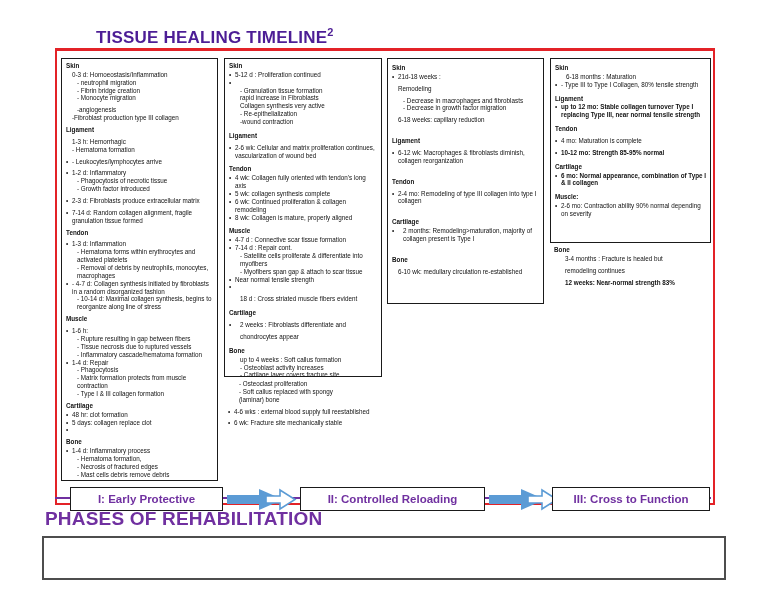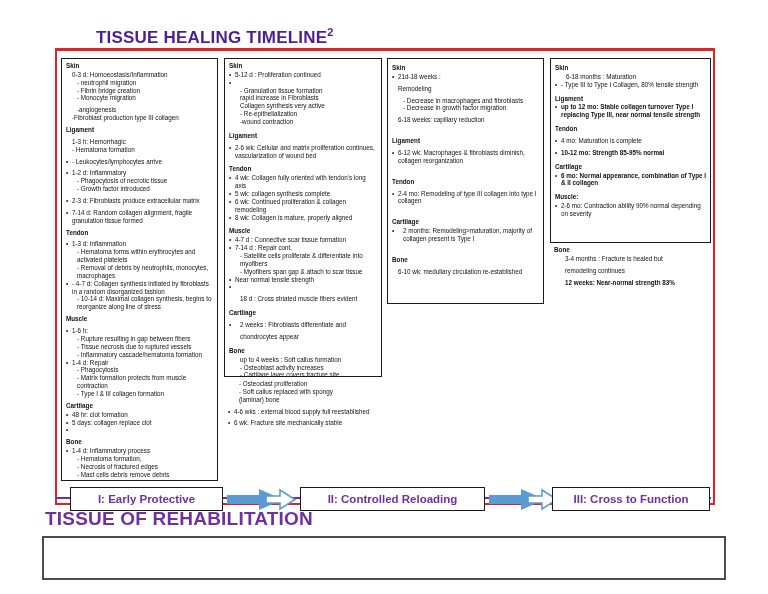--- a/index.html
+++ b/index.html
@@ -516,14 +516,14 @@
 <svg class="phase-arrow pa2" viewBox="0 0 72 27">
   <rect x="1" y="9" width="36" height="9" fill="#5b9bd5"></rect>
   <polygon points="33,3 57,13.5 33,24" fill="#5b9bd5"></polygon>
   <polygon points="40,10 54,10 54,4 69,13.5 54,23 54,17 40,17" fill="#ffffff" stroke="#5b9bd5" stroke-width="1.6"></polygon>
 </svg>
 
 <div class="phase-box pb3">
   <span>III: Cross to Function</span>
 </div>
 
-<div class="footer-title">TISSUE OF REHABILITATION</div>
+<div class="footer-title">PHASES OF REHABILITATION</div>
 <div class="notes-box"></div>
 
 </body></html>

